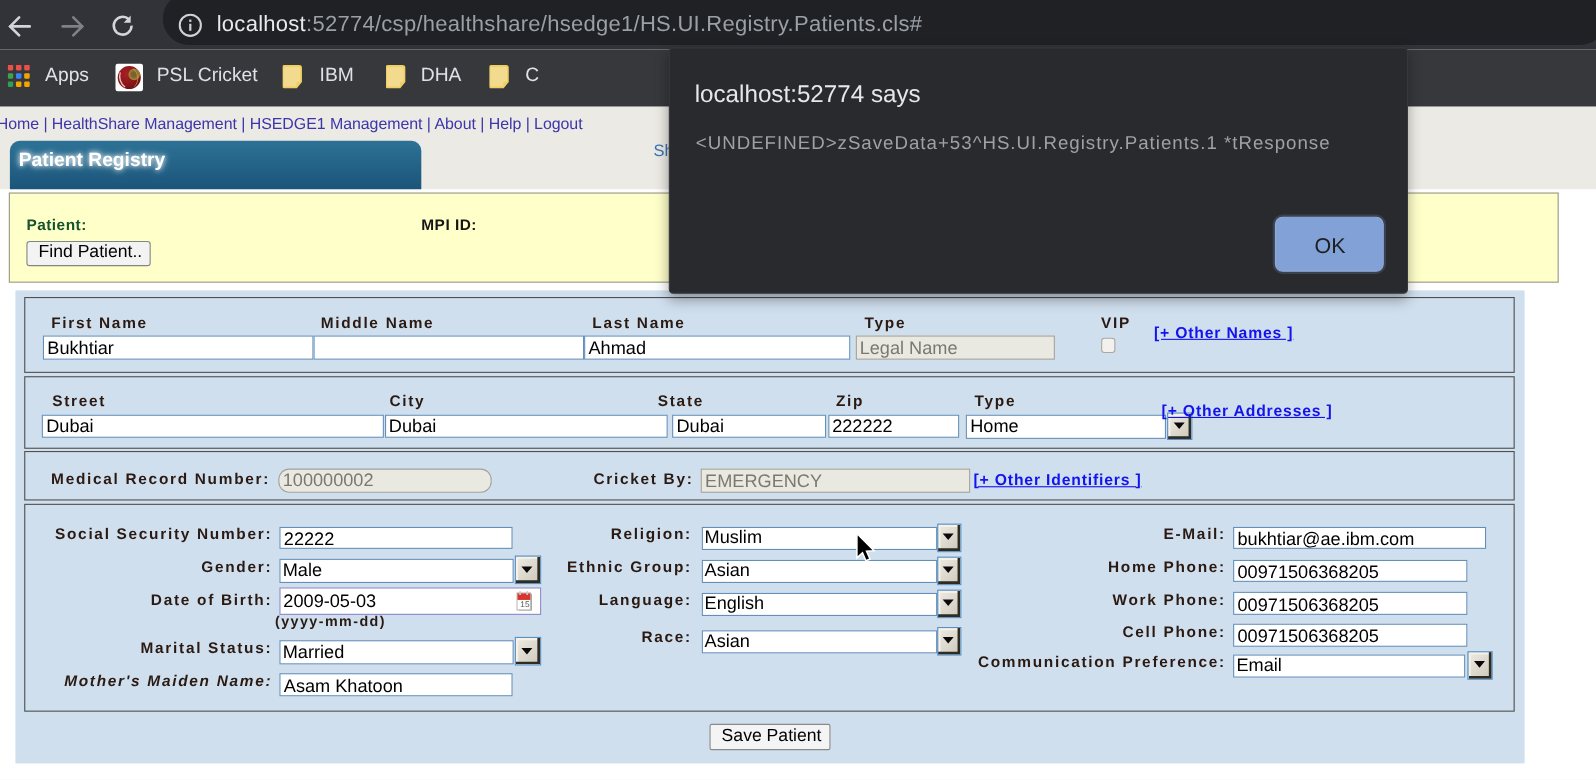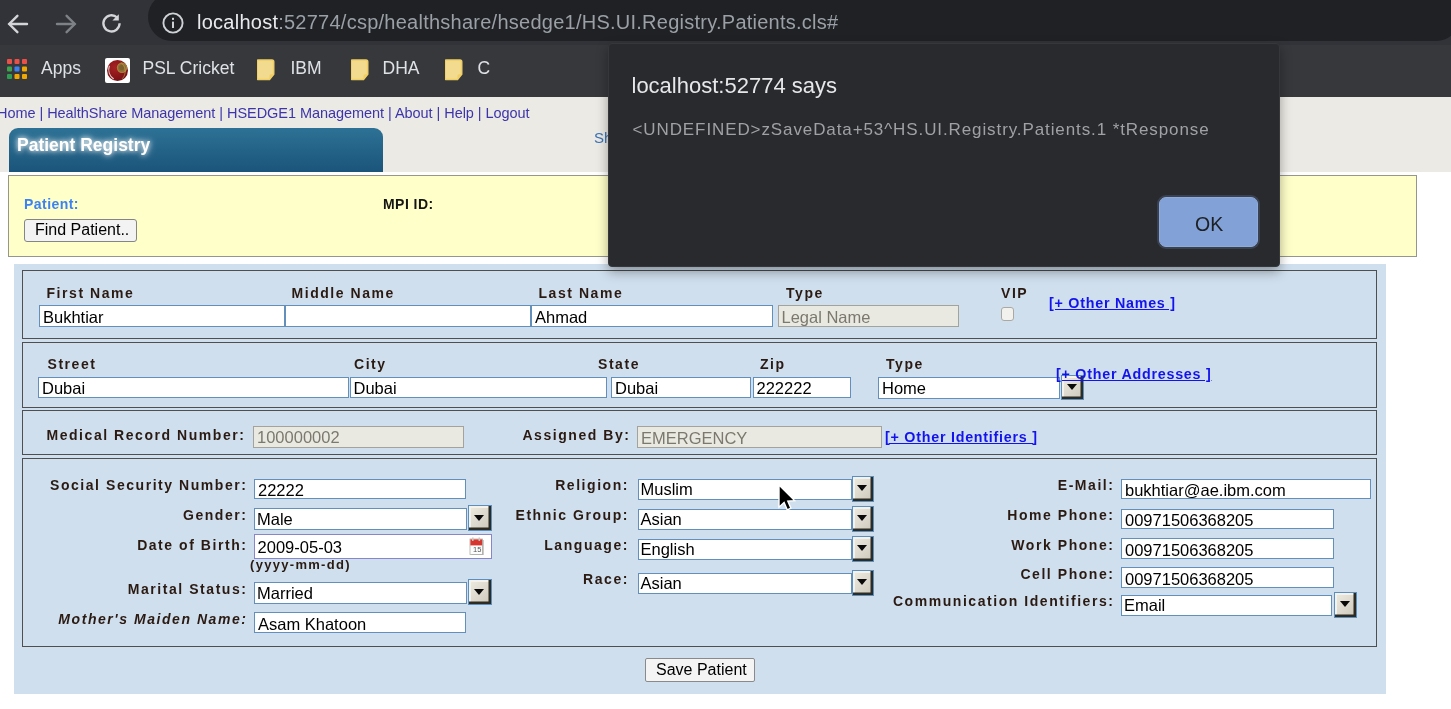--- a/index.html
+++ b/index.html
@@ -94,21 +94,21 @@
     <div class="txt bktxt" style="left:477.5px;top:60.4px;">C</div>
   </div>
 
   <div class="abs" style="left:0;top:97px;width:1451px;height:74.5px;background:#eceae4;"></div>
   <div class="txt" style="left:-3px;top:106.3px;font-size:14.5px;letter-spacing:-.05px;color:#3c35ac;">Home | HealthShare Management | HSEDGE1 Management | About | Help | Logout</div>
   <div class="abs" style="left:9px;top:127.5px;width:374px;height:44px;border-radius:9px 9px 0 0;background:linear-gradient(180deg,#2d7296 0%,#1b547a 100%);"></div>
   <div class="txt" style="left:17px;top:136.5px;font-size:17.5px;font-weight:bold;color:#fff;text-shadow:0 0 5px rgba(255,255,255,.95),0 0 8px rgba(255,255,255,.6);">Patient Registry</div>
   <div class="txt" style="left:594px;top:130.4px;font-size:15px;color:#3a72b4;">Show Patient Search</div>
 
   <div class="abs" style="left:8px;top:175px;width:1409px;height:82px;background:#ffffca;border:1px solid #96968c;box-sizing:border-box;"></div>
-  <div class="txt" style="left:24px;top:196.8px;font-size:14px;font-weight:bold;letter-spacing:.45px;color:#3b82f6;">Patient:</div>
+  <div class="txt" style="left:24px;top:196.8px;font-size:14px;font-weight:bold;letter-spacing:.45px;color:#14532d;">Patient:</div>
   <div class="txt" style="left:383px;top:196.8px;font-size:14px;font-weight:bold;letter-spacing:.45px;color:#151515;">MPI ID:</div>
   <div class="abs" style="left:23.5px;top:218.5px;width:113.5px;height:23.5px;background:#f3f3f3;border:1px solid #858585;border-radius:3px;box-sizing:border-box;"></div>
   <div class="txt" style="left:35px;top:222px;font-size:16px;color:#000;">Find Patient..</div>
 
   <div class="abs" style="left:14px;top:264px;width:1372px;height:430px;background:#d0dfee;"></div>
 
   <div class="sect" style="top:270px;height:69px;"></div>
   <div class="lbl" style="left:46.5px;top:286.2px;">First Name</div>
   <div class="lbl" style="left:291.5px;top:286.2px;">Middle Name</div>
   <div class="lbl" style="left:538.5px;top:286.2px;">Last Name</div>
@@ -135,35 +135,35 @@
   <div class="lbl" style="left:886px;top:357px;">Type</div>
   <div class="inp" style="left:38px;top:376.5px;width:310.5px;height:21.5px;">
       <span>Dubai</span>
     </div>
   <div class="inp" style="left:349.5px;top:376.5px;width:257px;height:21.5px;">
       <span>Dubai</span>
     </div>
   <div class="inp" style="left:611px;top:376.5px;width:140px;height:21.5px;">
       <span>Dubai</span>
     </div>
-  <div class="inp" style="left:752.5px;top:376.5px;width:98px;height:21.5px;text-align:right;">
+  <div class="inp" style="left:752.5px;top:376.5px;width:119px;height:21.5px;text-align:right;">
       <span>222222</span>
     </div>
   <div class="inp" style="left:878px;top:376.5px;width:182px;height:22px;">
       <span>Home</span>
     </div>
   <div class="cbtn" style="left:1061px;top:375.4px;width:23px;height:24.8px;"></div>
   <div class="blink" style="left:1056px;top:367px;">[+ Other Addresses ]</div>
 
   <div class="sect" style="top:410px;height:45px;"></div>
   <div class="lbl rlbl" style="right:1205.5px;top:428.4px;">Medical Record Number:</div>
-  <div class="inp dis" style="left:253px;top:425.5px;width:211px;height:22px;">
+  <div class="inp dis" style="left:253px;top:425.5px;width:194px;height:22px;border-radius:10px;">
       <span>100000002</span>
     </div>
-  <div class="lbl rlbl" style="right:820.5px;top:428.4px;">Assigned By:</div>
+  <div class="lbl rlbl" style="right:820.5px;top:428.4px;">Cricket By:</div>
   <div class="inp dis" style="left:637px;top:426px;width:245px;height:21.5px;">
       <span>EMERGENCY</span>
     </div>
   <div class="blink" style="left:885px;top:429.5px;">[+ Other Identifiers ]</div>
 
   <div class="sect" style="top:458px;height:189px;"></div>
 
   <div class="lbl rlbl" style="right:1203.5px;top:478.25px;">Social Security Number:</div>
   <div class="inp" style="left:254px;top:478.5px;width:212px;height:20.5px;">
       <span>22222</span>
@@ -205,36 +205,36 @@
   <div class="lbl rlbl" style="right:822px;top:538.25px;">Language:</div>
   <div class="cfield" style="left:637.5px;top:538.5px;width:214px;height:21.5px;"></div>
   <div class="txt" style="left:640.5px;top:541.1px;font-size:16.5px;">English</div>
   <div class="cbtn" style="left:852px;top:535.5px;width:21.5px;height:26px;"></div>
   <div class="lbl rlbl" style="right:822px;top:572.25px;">Race:</div>
   <div class="cfield" style="left:637.5px;top:572.5px;width:214px;height:21.5px;"></div>
   <div class="txt" style="left:640.5px;top:575.1px;font-size:16.5px;">Asian</div>
   <div class="cbtn" style="left:852px;top:569.5px;width:21.5px;height:26px;"></div>
 
   <div class="lbl rlbl" style="right:336.5px;top:478.25px;">E-Mail:</div>
-  <div class="inp" style="left:1121px;top:478.5px;width:250px;height:20.5px;">
+  <div class="inp" style="left:1121px;top:478.5px;width:230px;height:20.5px;">
       <span>bukhtiar@ae.ibm.com</span>
     </div>
   <div class="lbl rlbl" style="right:336.5px;top:508.25px;">Home Phone:</div>
   <div class="inp" style="left:1121px;top:508.5px;width:212.5px;height:20.5px;">
       <span>00971506368205</span>
     </div>
   <div class="lbl rlbl" style="right:336.5px;top:537.75px;">Work Phone:</div>
   <div class="inp" style="left:1121px;top:538px;width:212.5px;height:20.5px;">
       <span>00971506368205</span>
     </div>
   <div class="lbl rlbl" style="right:336.5px;top:566.75px;">Cell Phone:</div>
   <div class="inp" style="left:1121px;top:567px;width:212.5px;height:20.5px;">
       <span>00971506368205</span>
     </div>
-  <div class="lbl rlbl" style="right:336.5px;top:594.25px;">Communication Identifiers:</div>
+  <div class="lbl rlbl" style="right:336.5px;top:594.25px;">Communication Preference:</div>
   <div class="cfield" style="left:1121px;top:594.5px;width:211px;height:21.5px;"></div>
   <div class="txt" style="left:1124px;top:597.1px;font-size:16.5px;">Email</div>
   <div class="cbtn" style="left:1333.5px;top:591.5px;width:23.5px;height:26px;"></div>
 
   <div class="abs" style="left:645px;top:658px;width:109.5px;height:23.5px;background:#f4f4f4;border:1px solid #8a8a8a;border-radius:2px;box-sizing:border-box;"></div>
   <div class="txt" style="left:656px;top:662px;font-size:16px;color:#000;">Save Patient</div>
 
   <div class="abs" style="left:608.2px;top:43.3px;width:671.8px;height:223.4px;background:#292a2e;border:1px solid #36373b;border-radius:4px;box-sizing:border-box;box-shadow:0 5px 12px rgba(0,0,0,.34);"></div>
   <div class="txt" style="left:631.5px;top:74.6px;font-size:22px;color:#e6e7e9;">localhost:52774 says</div>
   <div class="txt" style="left:632.5px;top:120.7px;font-size:17px;letter-spacing:.9px;color:#9fa1a5;">&lt;UNDEFINED&gt;zSaveData+53^HS.UI.Registry.Patients.1 *tResponse</div>

